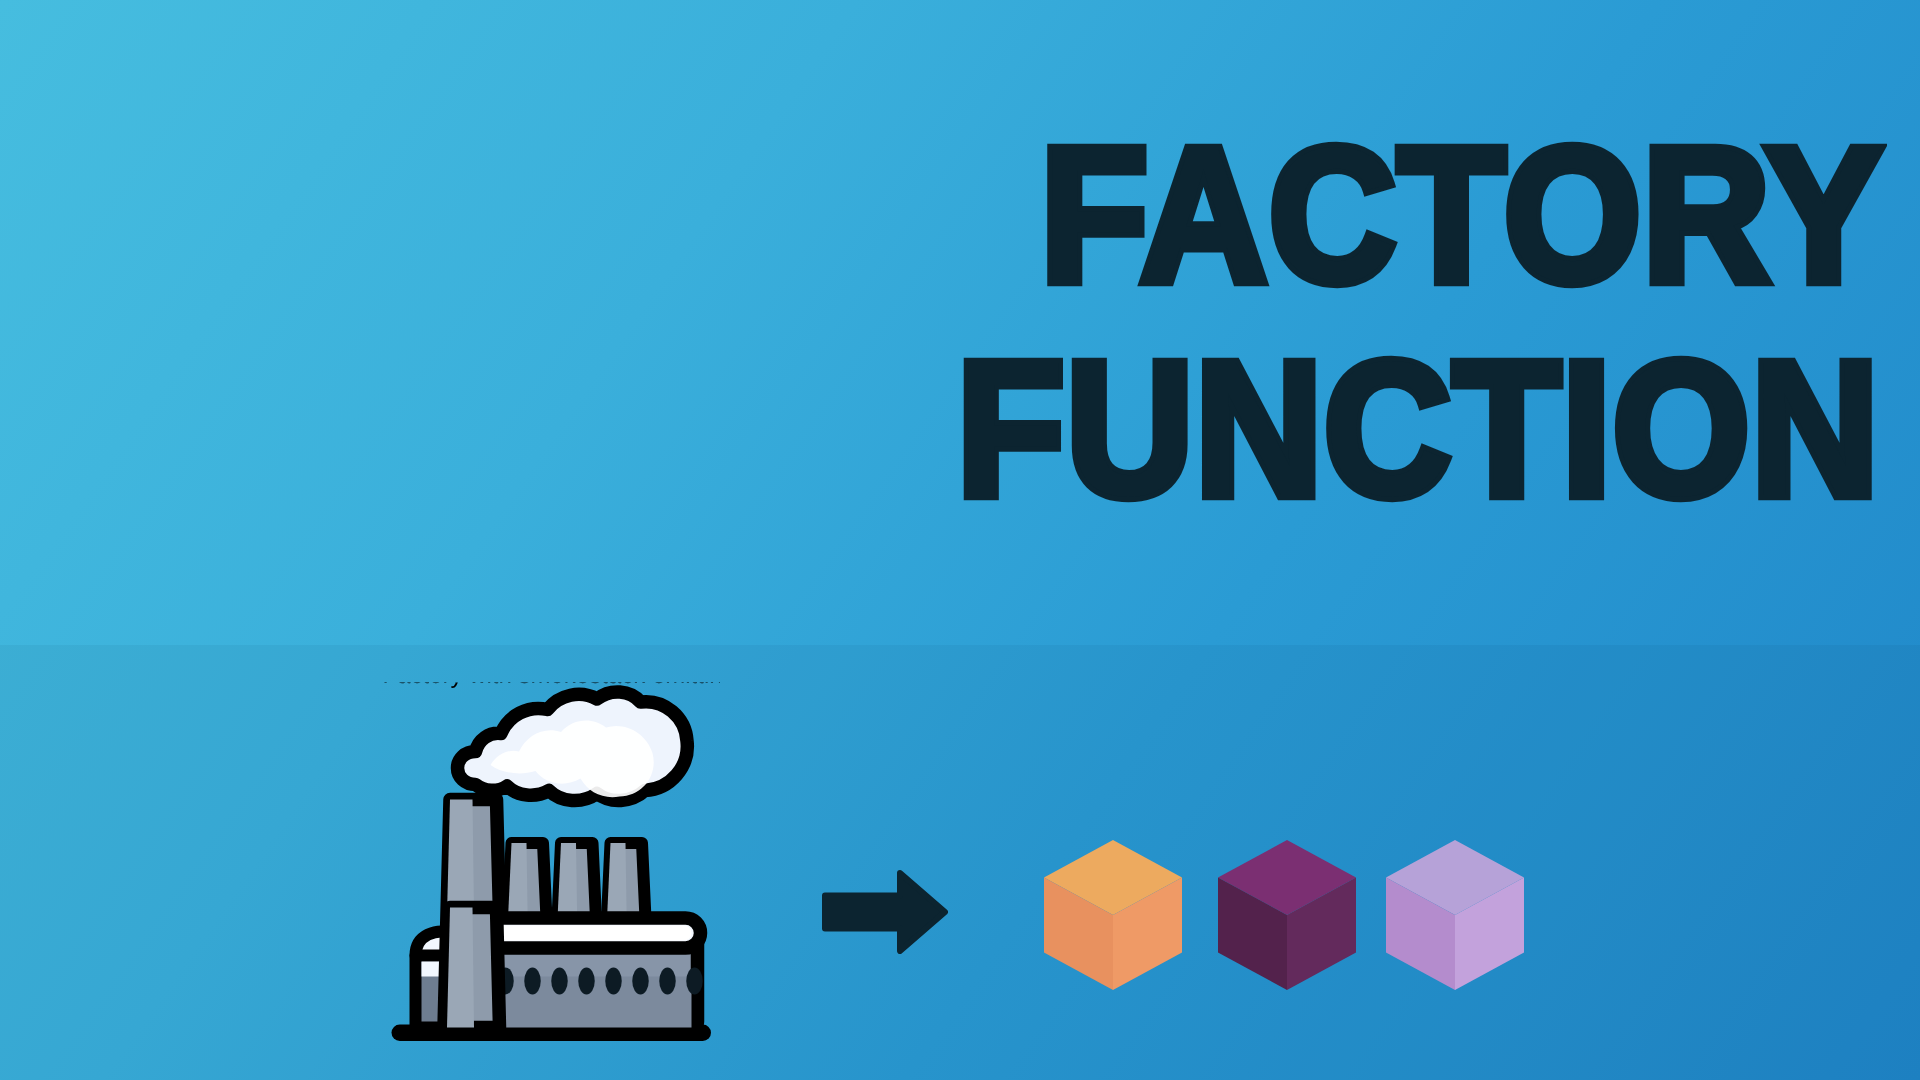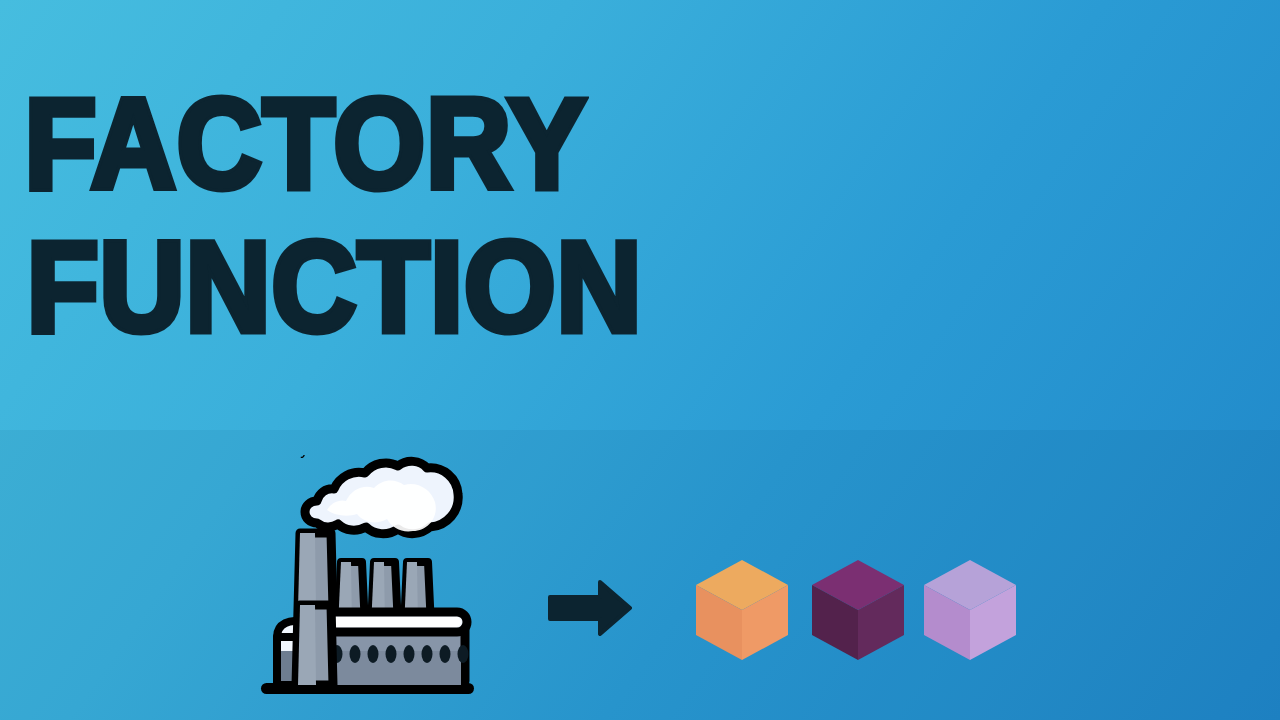--- a/index.html
+++ b/index.html
@@ -20,21 +20,21 @@
   }
 
   
   #title-band {
     position: absolute;
     left: 0; top: 0;
     width: 1280px;
     height: 430px;
     display: flex;
     flex-direction: column;
-    align-items: flex-start;
+    align-items: flex-end;
     justify-content: center;
   }
 
   .title-line {
     color: #0c2430;
     font-family: "Liberation Sans", sans-serif;
     font-weight: bold;
     font-size: 128px;
     line-height: 0.98;
     letter-spacing: 1px;

